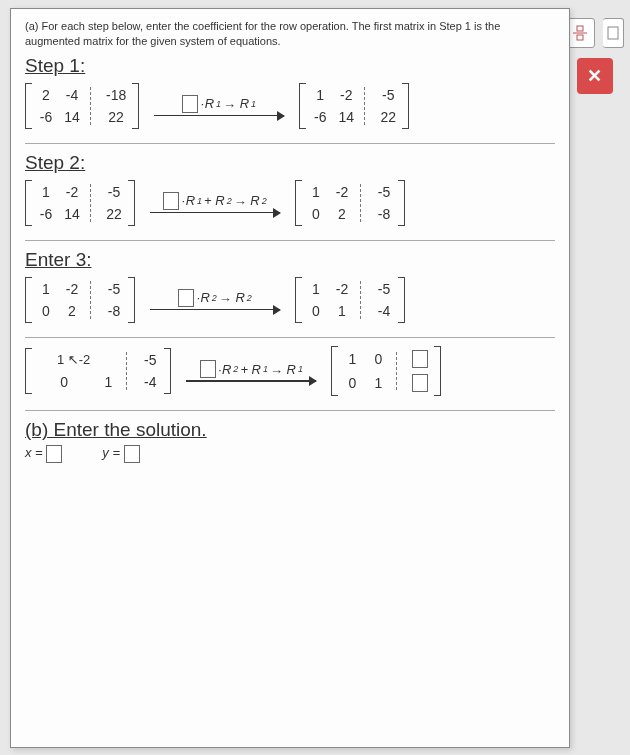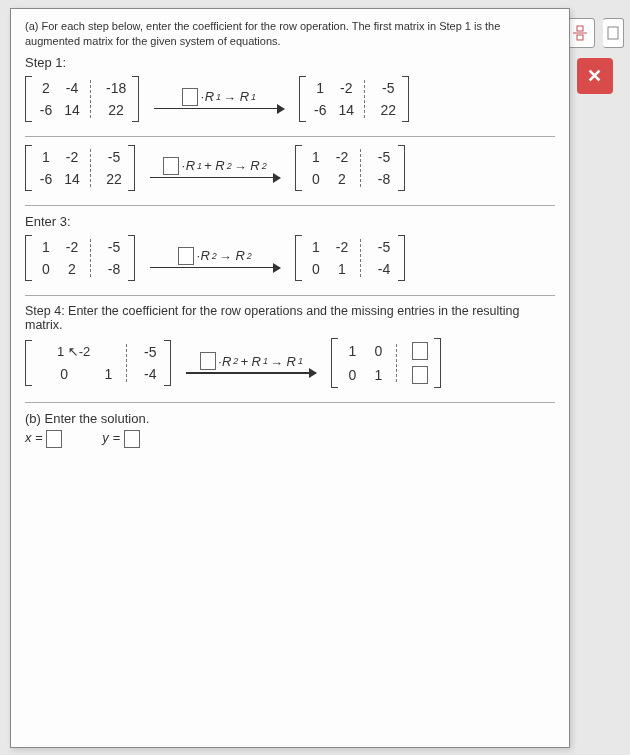--- a/index.html
+++ b/index.html
@@ -45,21 +45,21 @@
   }
   .close-btn {
     width: 36px; height:36px;
     background:#d94a4a;
     border-radius:4px;
     display:flex; align-items:center; justify-content:center;
     color:#fff; font-weight:bold; font-size:18px;
     cursor:pointer;
   }
   .intro { font-size:11px; line-height:1.35; margin-bottom:6px; }
-  .step-label { font-size:13px; margin:6px 0 4px 0; }
+  .step-label { font-size:19px; margin:6px 0 4px 0;text-decoration:underline; }
   .row-op {
     display:flex; align-items:center; gap:10px;
     margin:6px 0 14px 0;
   }
   .matrix {
     display:inline-flex;
     align-items:center;
     font-size:14px;
   }
   .bracket-l, .bracket-r {
@@ -175,20 +175,21 @@
           <span class="cell">-5</span>
         <span class="cell">-6</span>
           <span class="cell">14</span>
           <span class="cell">22</span>
       </span>
       <span class="bracket-r"></span>
     </span>
   </div>
 
   <hr class="sep">
+  <div class="step-label">Step 2:</div>
 
   <div class="row-op">
     <span class="matrix">
       <span class="bracket-l"></span>
       <span class="mgrid">
         <span class="cell">1</span>
           <span class="cell">-2</span>
           <span class="aug"></span>
           <span class="cell">-5</span>
         <span class="cell">-6</span>
@@ -260,21 +261,20 @@
           <span class="cell">-5</span>
         <span class="cell">0</span>
           <span class="cell">1</span>
           <span class="cell">-4</span>
       </span>
       <span class="bracket-r"></span>
     </span>
   </div>
 
   <hr class="sep">
-  <div class="s4text">Step 4: Enter the coefficient for the row operations and the missing entries in the resulting matrix.</div>
 
   <div class="row-op">
     <span class="matrix">
       <span class="bracket-l"></span>
       <span class="mgrid">
         <span class="cell small-cell"><span>1</span> <span class="cursor">↖</span><span>-2</span></span>
           <span class="cell"></span>
           <span class="aug"></span>
           <span class="cell">-5</span>
         <span class="cell">0</span>

